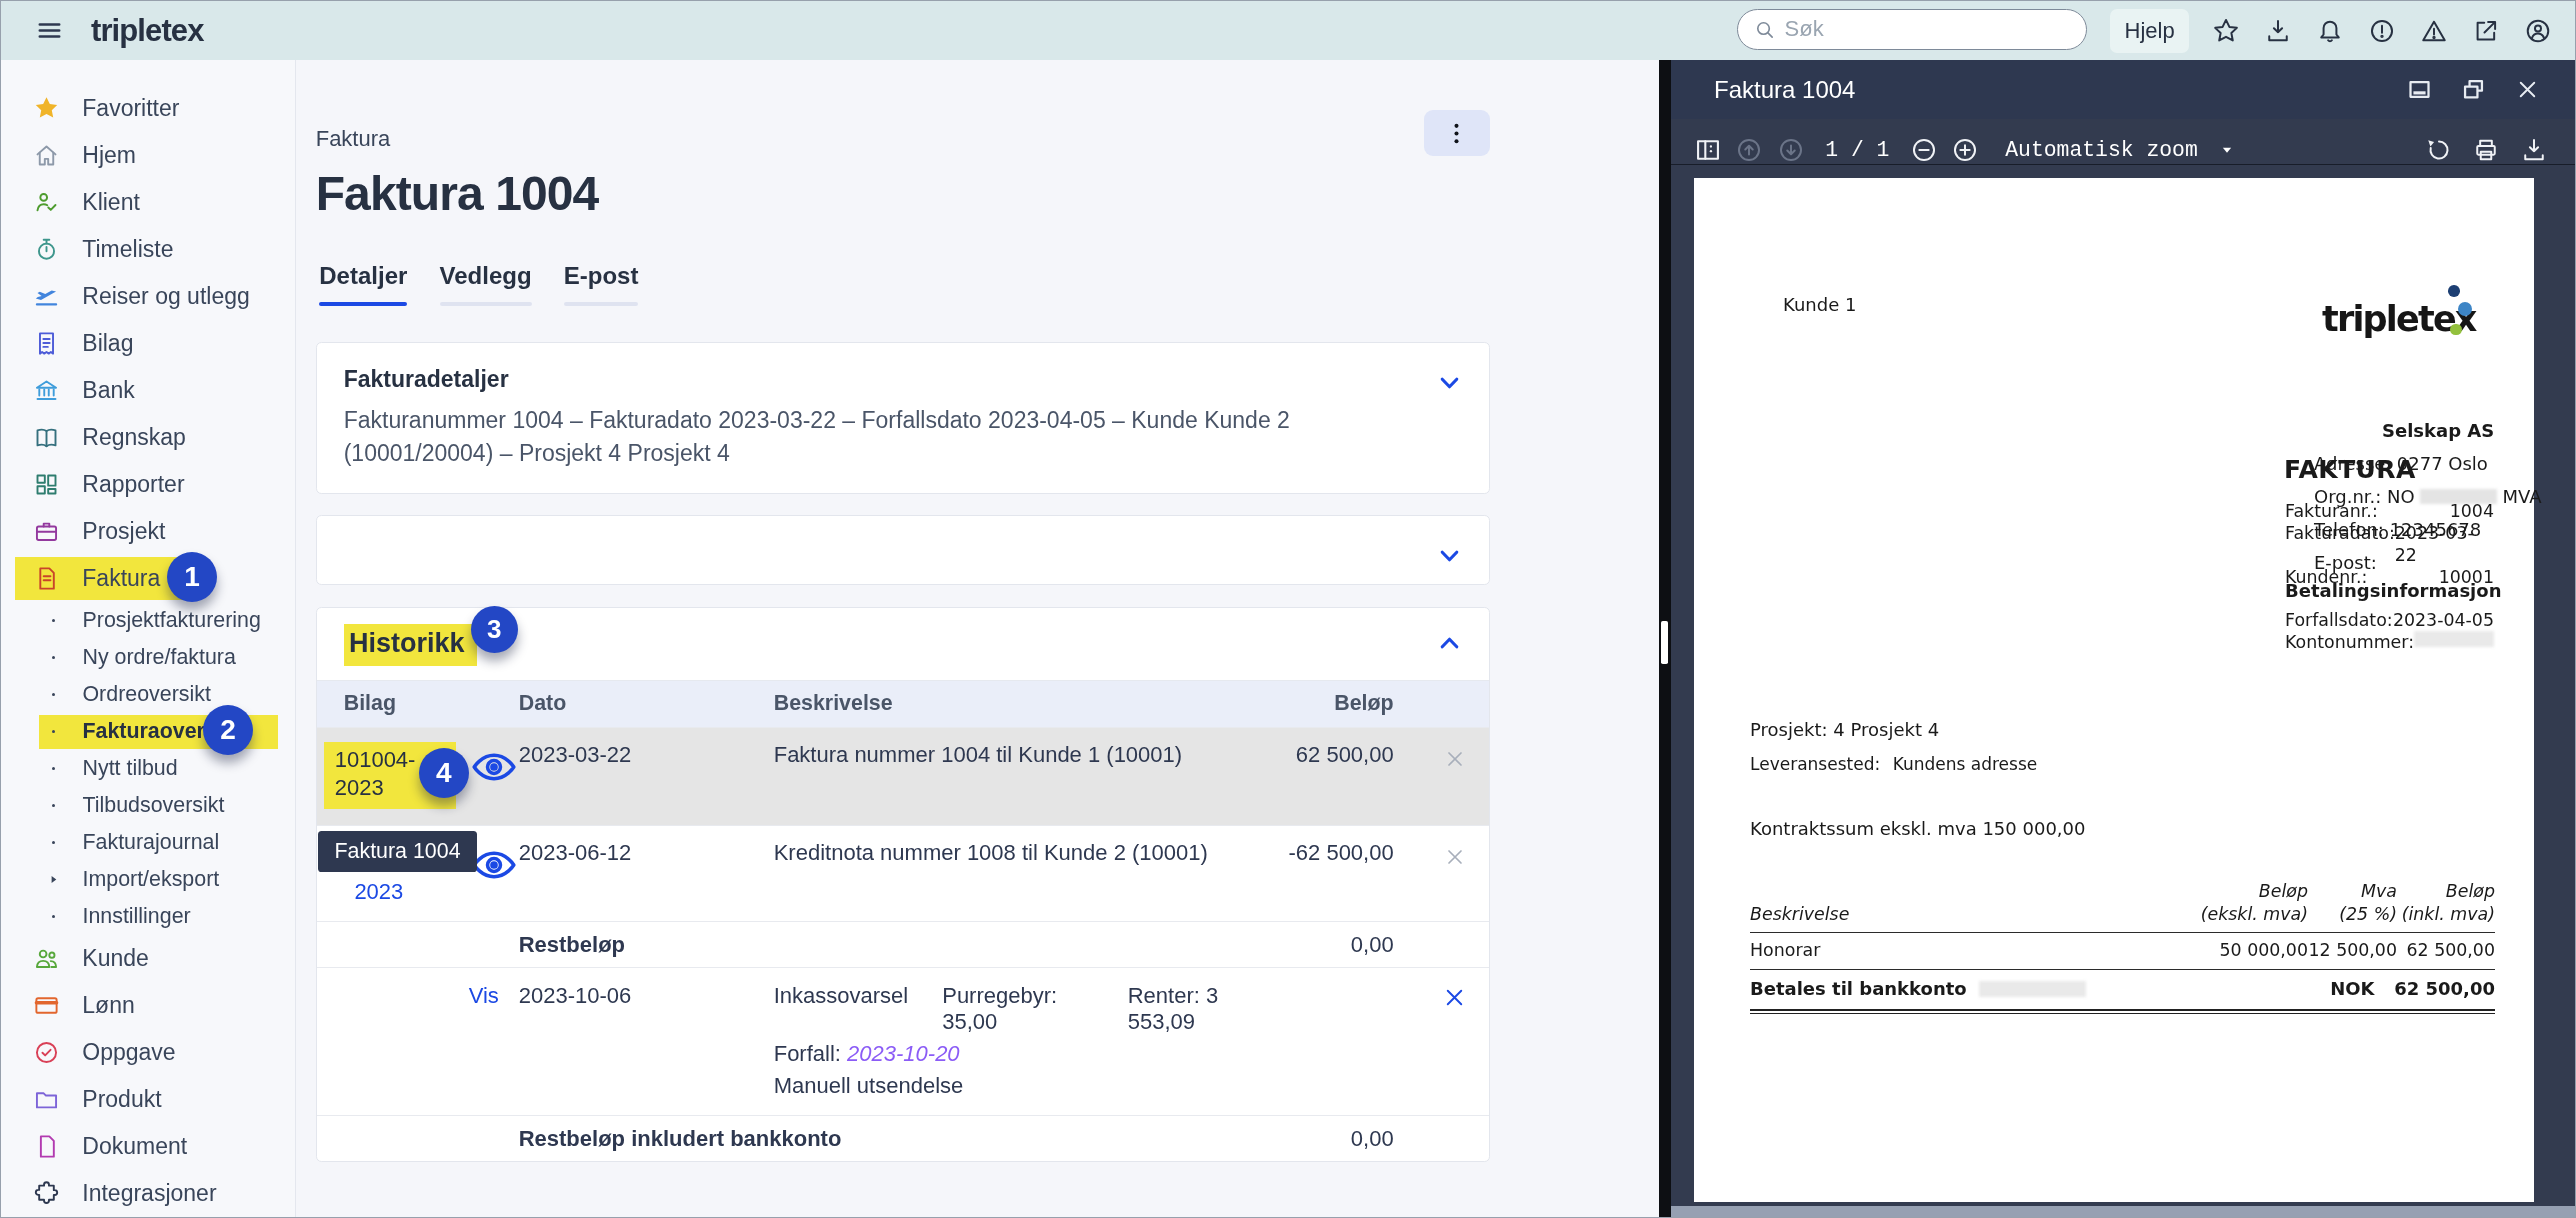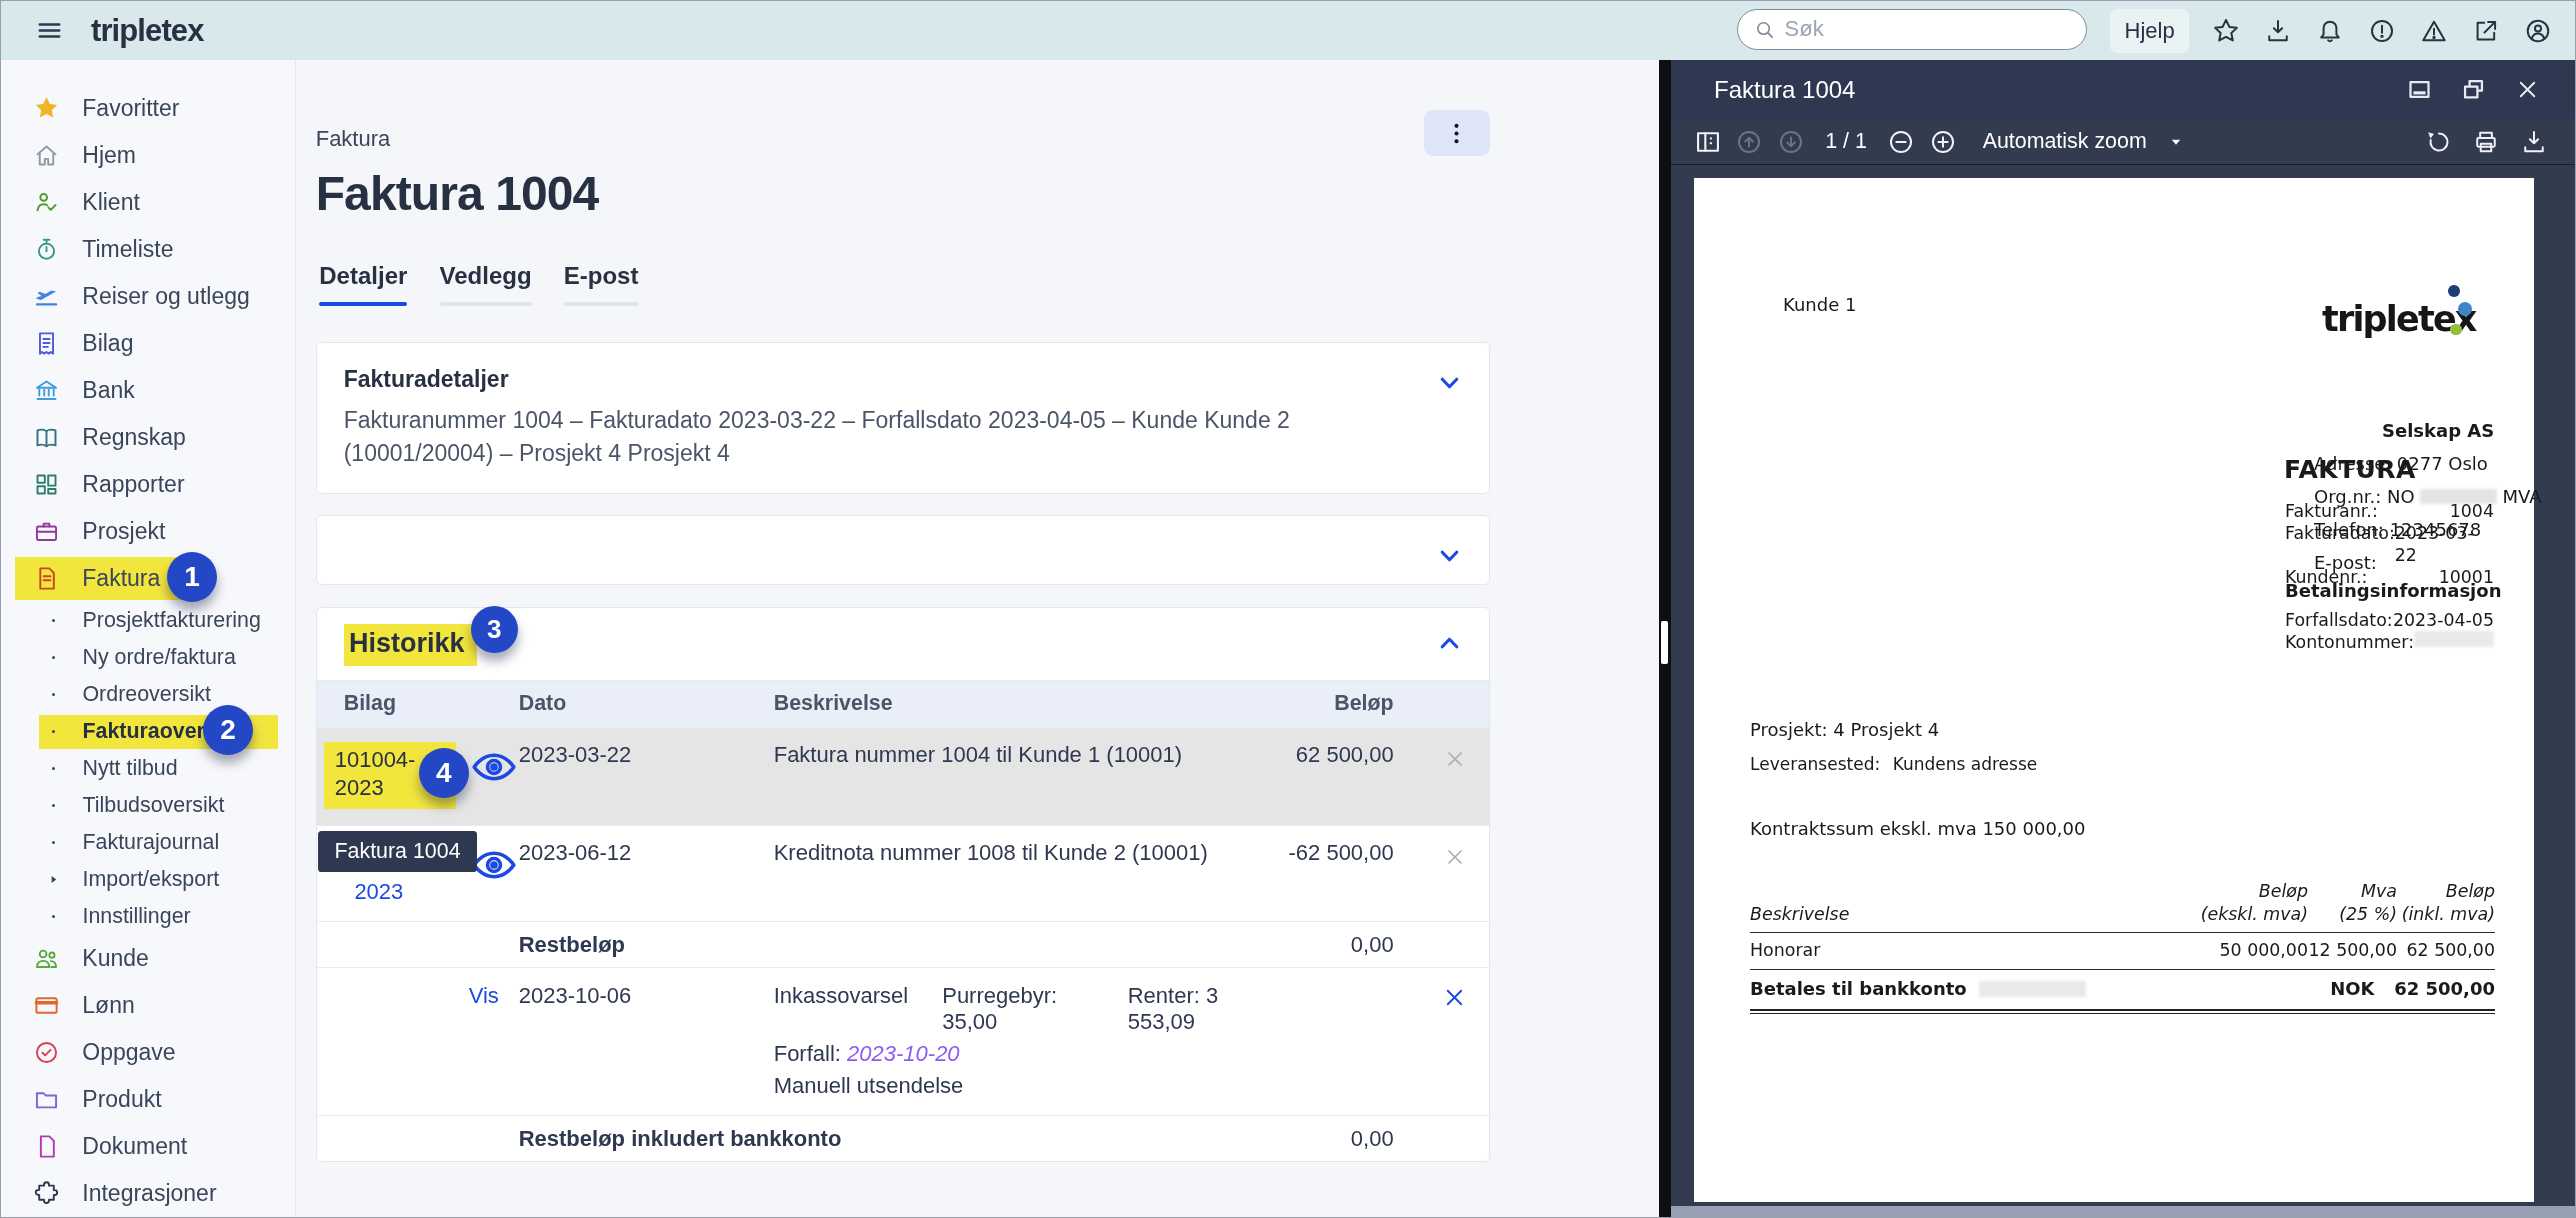--- a/index.html
+++ b/index.html
@@ -95,21 +95,21 @@
   
   .resizer{width:12.5px;flex:0 0 auto;background:#0d0f13;position:relative;cursor:col-resize;}
   .resizer-handle{position:absolute;left:2.7px;top:561px;width:7.1px;height:43px;background:#fff;border-radius:1.8px;}
 
   
   .panel{width:904px;flex:0 0 auto;display:flex;flex-direction:column;background:#333b4f;min-height:0;}
   .panel-head{height:59px;flex:0 0 auto;background:#2e3850;display:flex;align-items:center;padding:0 34px 0 43px;}
   .panel-title{color:#fff;font-size:24px;}
   .win-icons{margin-left:auto;display:flex;gap:27px;align-items:center;}
   .win-ic{width:27px;height:27px;color:#e8ecf2;cursor:pointer;}
-  .pdf-toolbar{height:46px;flex:0 0 auto;background:#333b4f;border-bottom:1.8px solid #181d29;display:flex;align-items:center;padding:0 27px 0 23px;}
+  .pdf-toolbar{height:46px;flex:0 0 auto;background:#333b4f;border-bottom:1.8px solid #181d29;display:flex;align-items:flex-end;padding:0 27px 0 23px;font-family:Liberation Mono, monospace;}
   .ptb-left{display:flex;align-items:center;gap:13.4px;}
   .tbtn{width:28px;height:28px;color:#f0f2f6;cursor:pointer;flex:0 0 auto;}
   .tbtn.dim{color:#6b7488;}
   .ptb-text{color:#fff;font-size:21.4px;margin:0 7.1px;white-space:nowrap;}
   .zoom-lbl{margin-left:12.5px;cursor:pointer;}
   .caret{width:18px;height:18px;color:#fff;cursor:pointer;}
   .ptb-right{margin-left:auto;display:flex;gap:19.7px;align-items:center;}
 
   .viewer{flex:1;position:relative;min-height:0;}
   .pdf-page{position:absolute;left:23px;top:12.5px;width:840px;height:1024px;background:#fff;font-family:"DejaVu Sans",sans-serif;color:#1a1a1a;}

